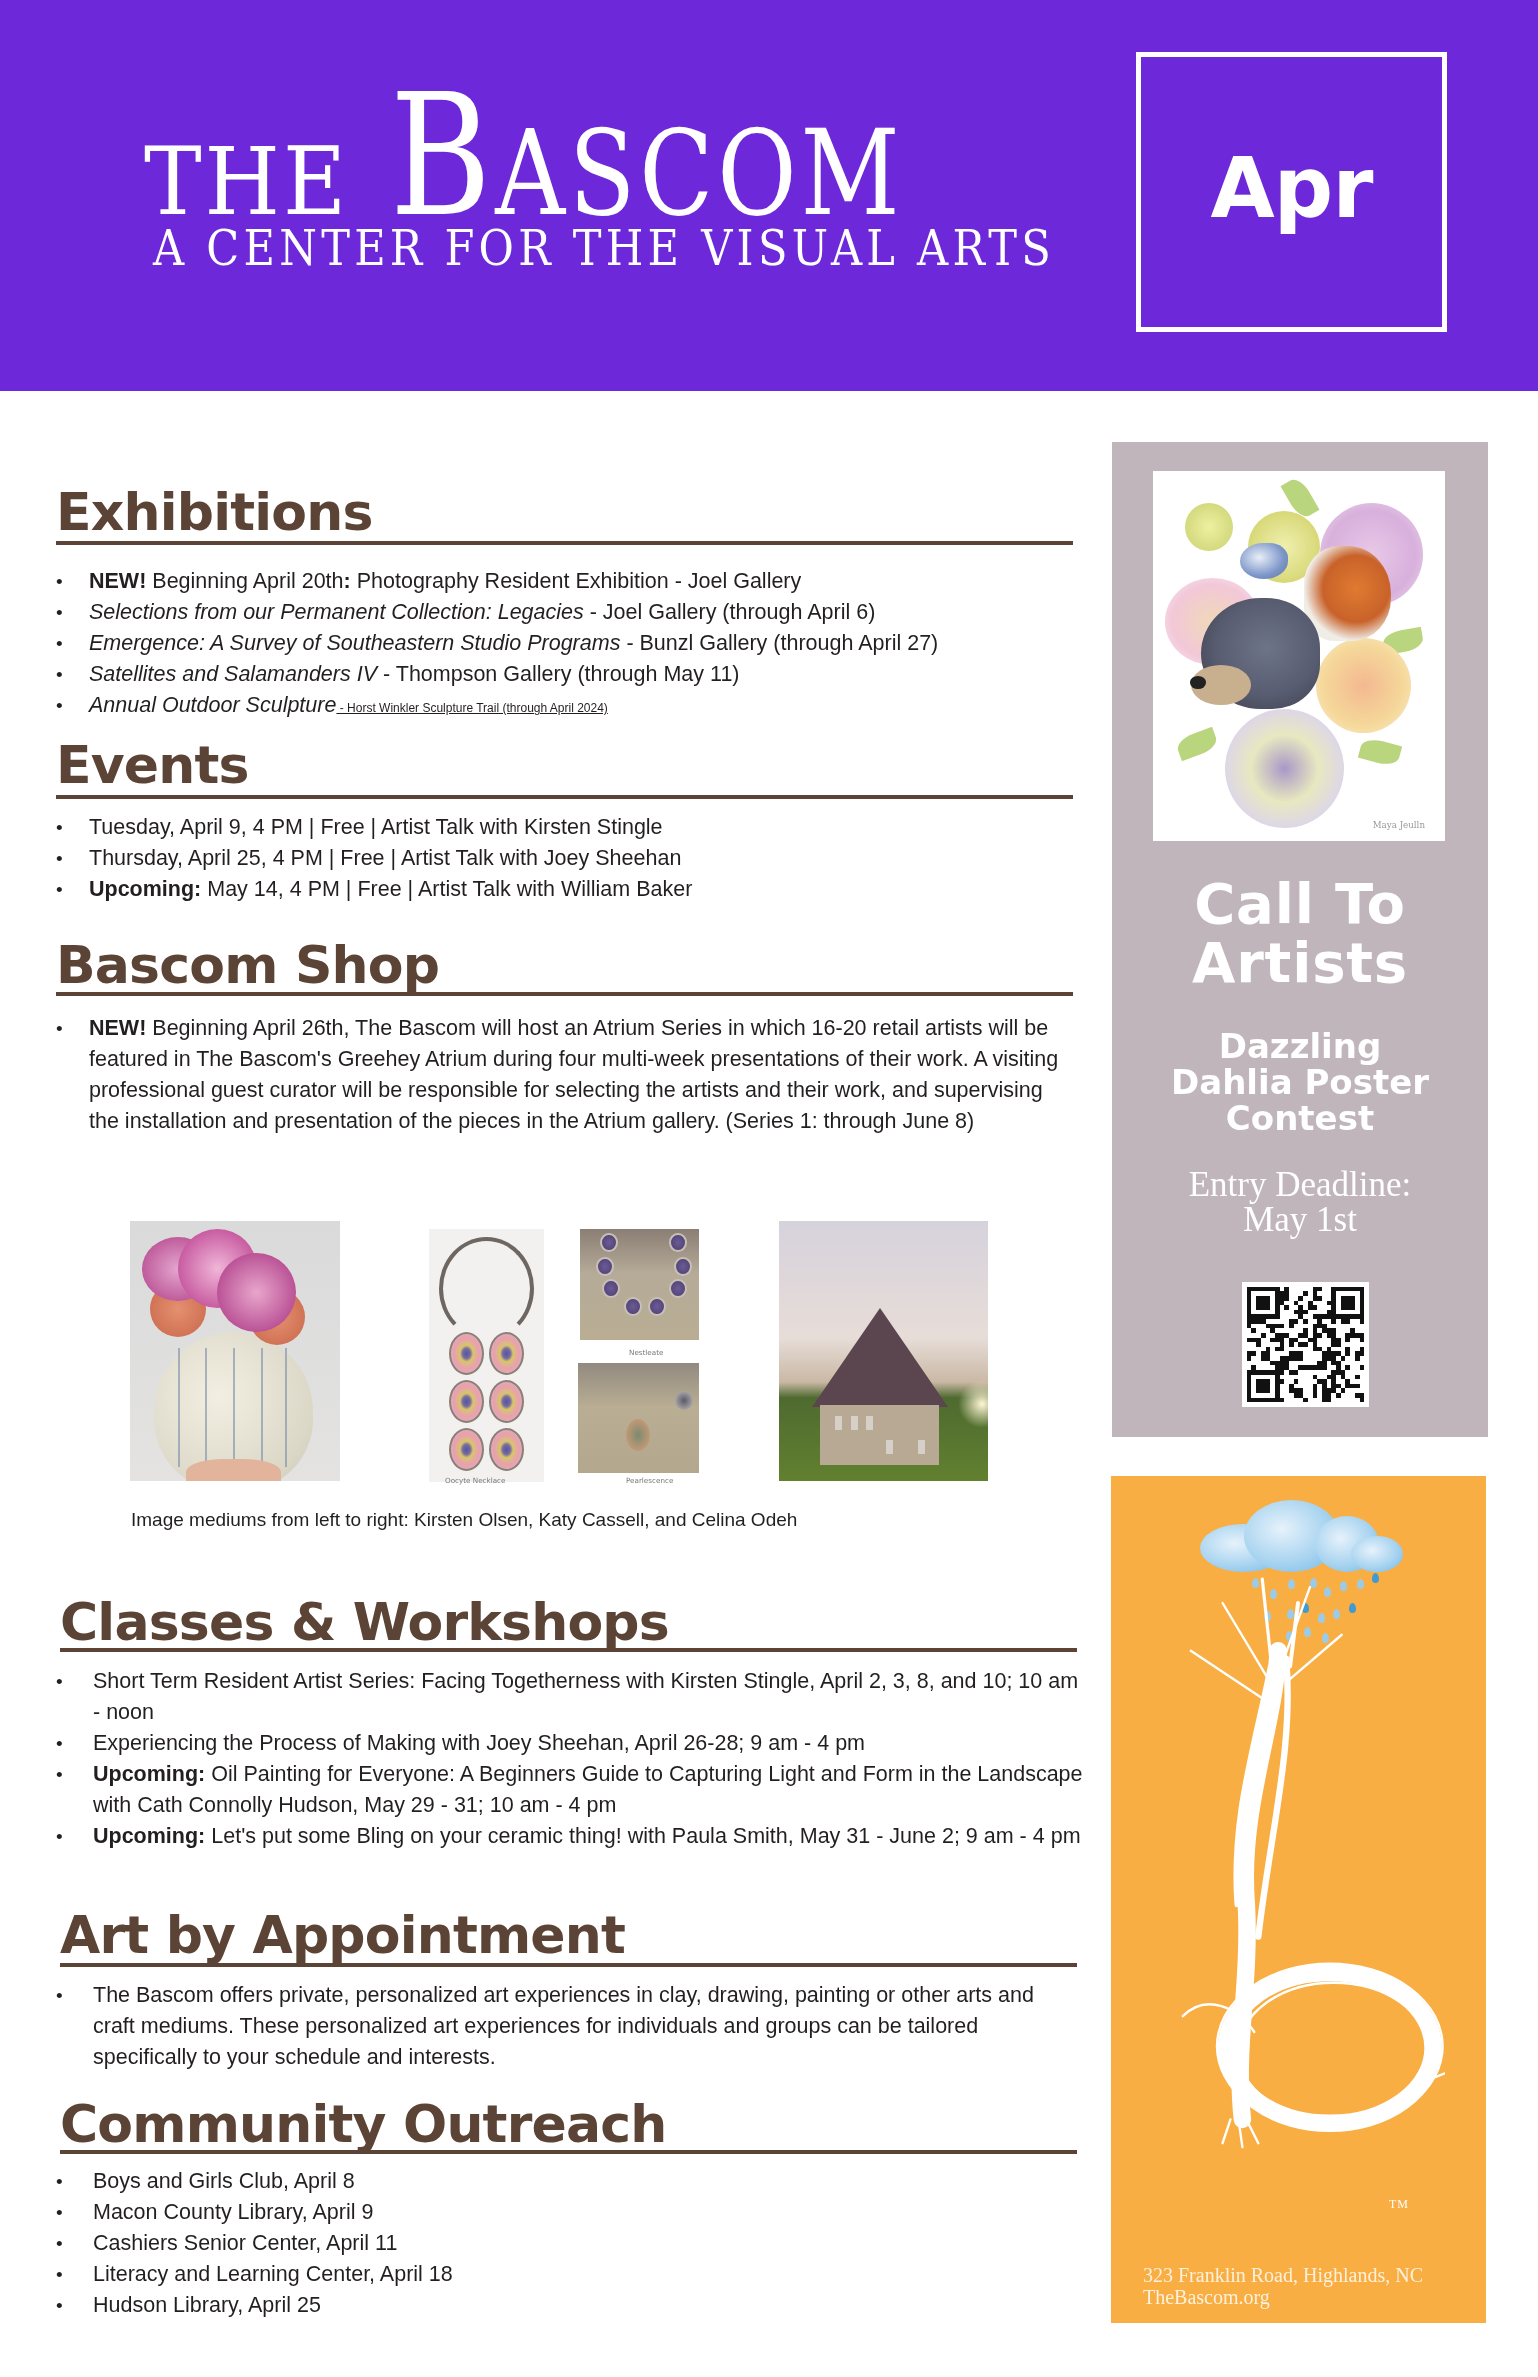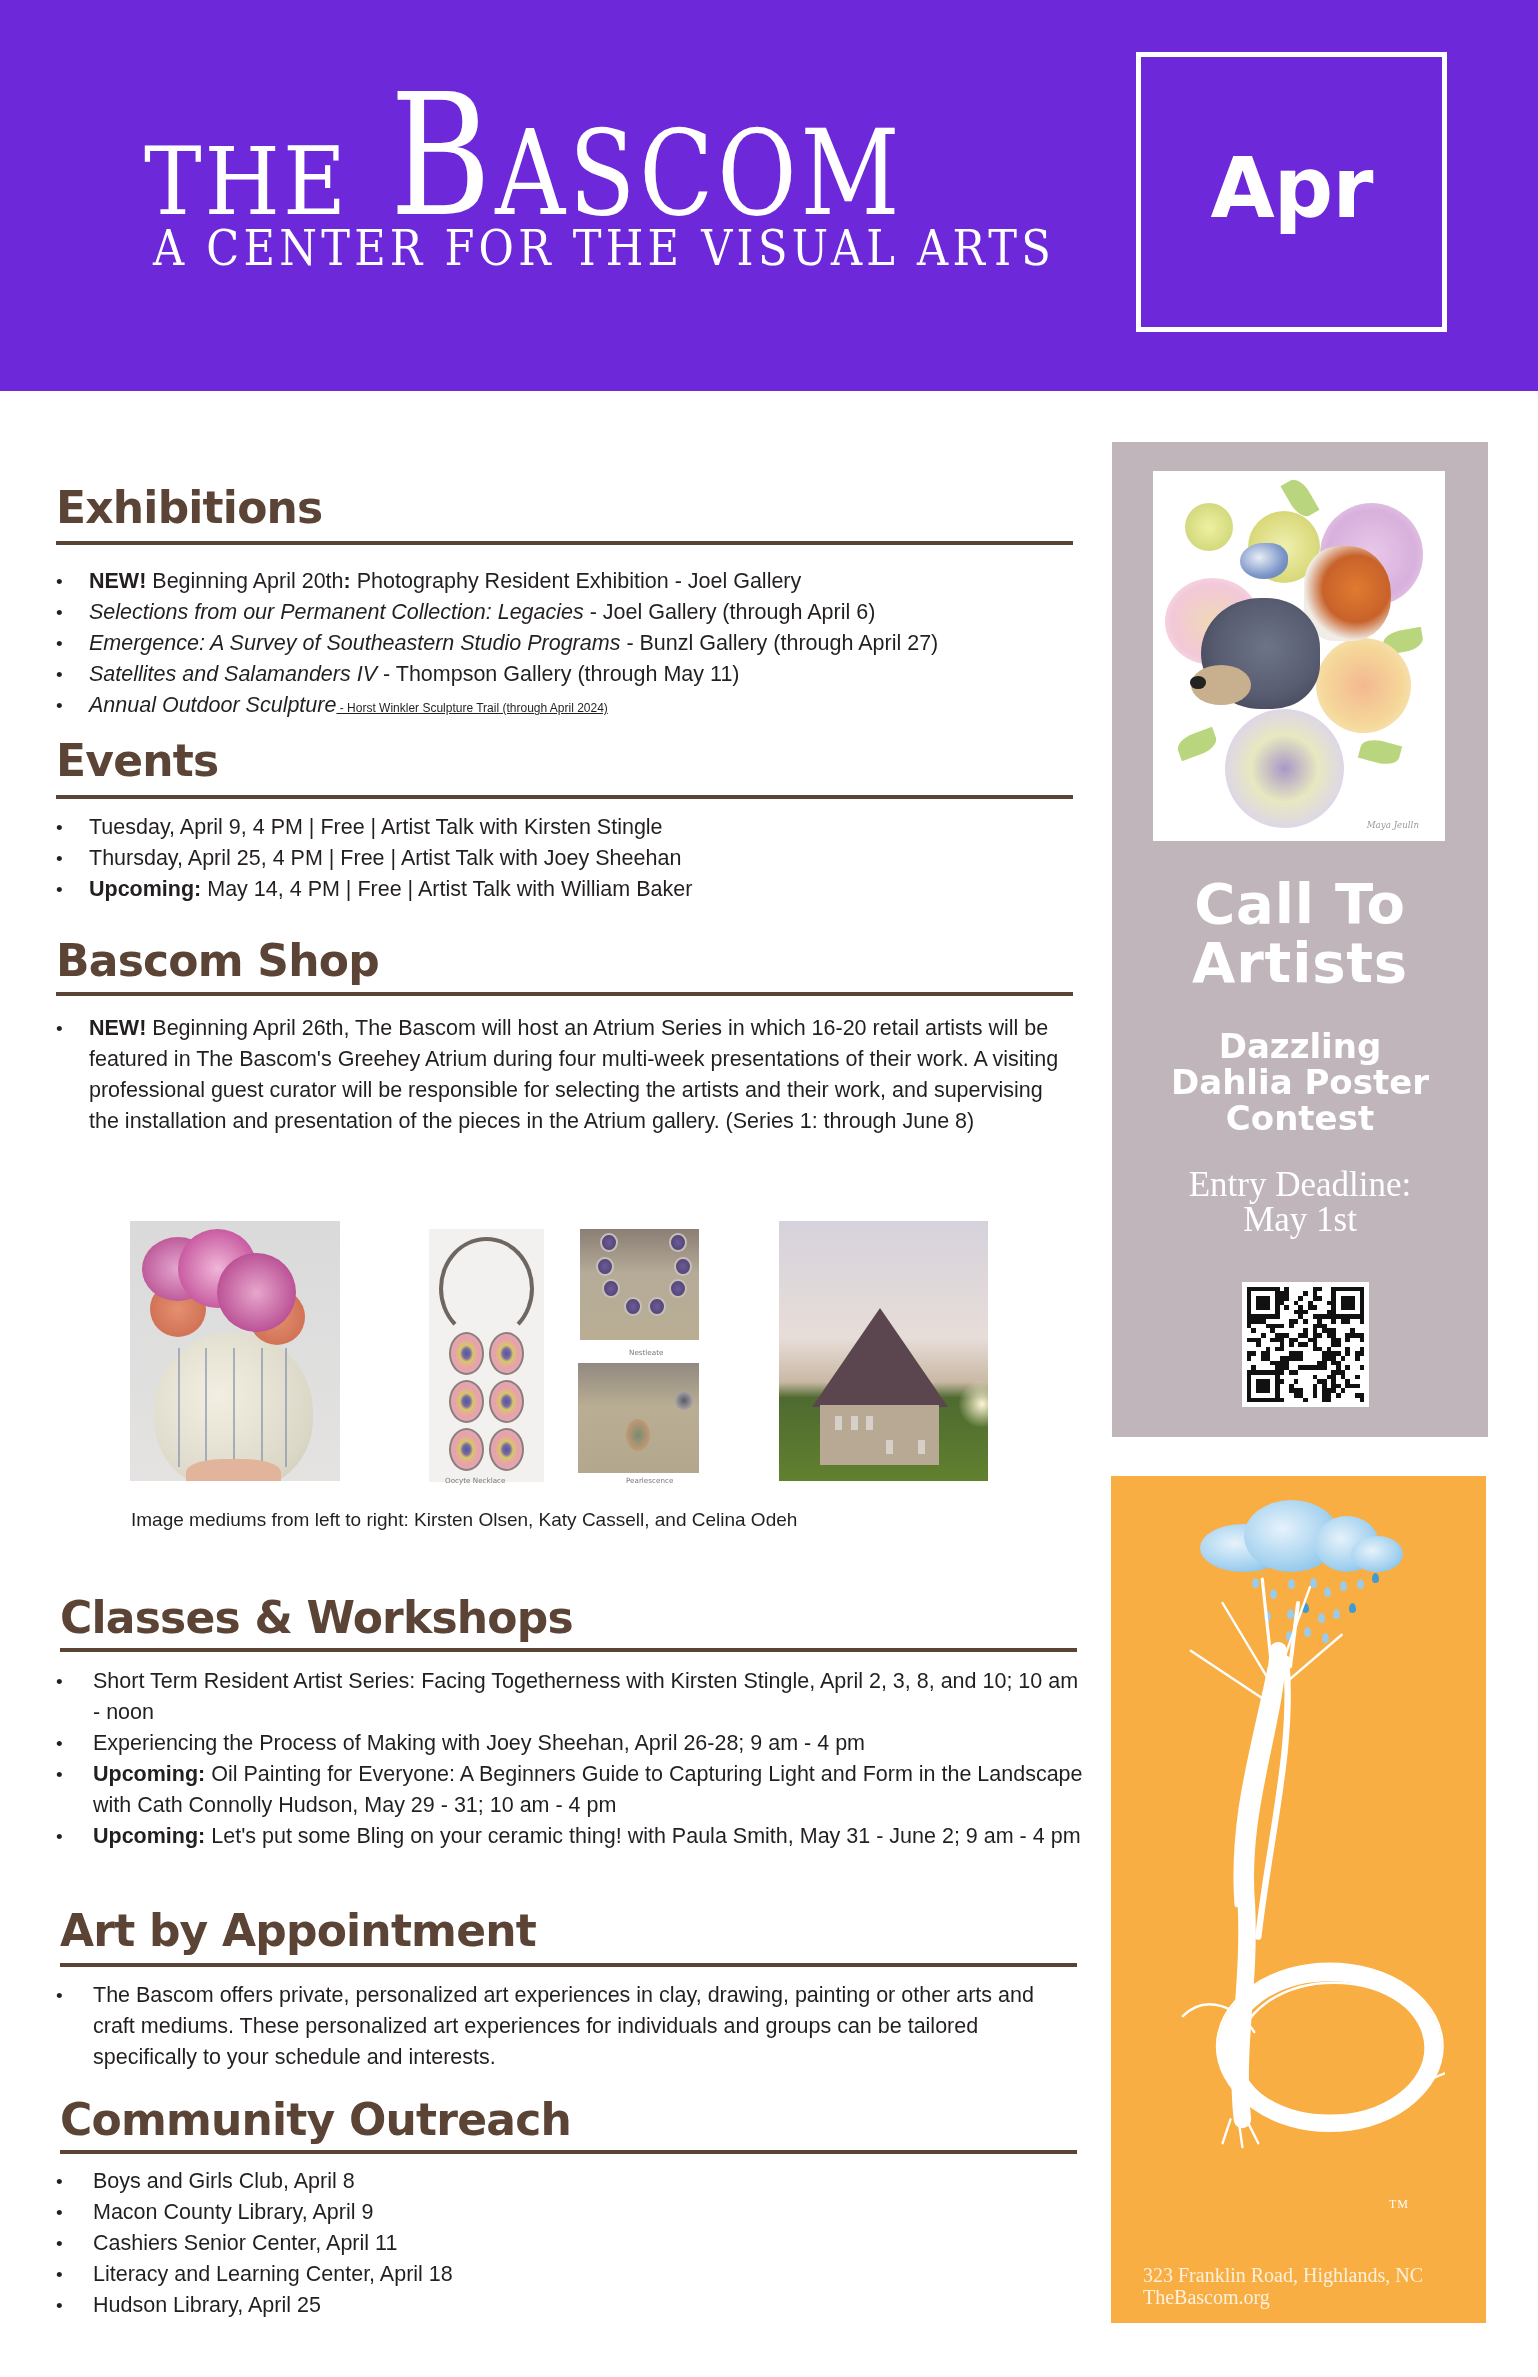--- a/index.html
+++ b/index.html
@@ -11,21 +11,21 @@
   .logo { position: absolute; left: 135px; top: 72px; width: 890px; color: #ffffff; font-family: "DejaVu Serif", "Liberation Serif", serif; }
   .logo-line1 { position: absolute; left: 0; top: 0; white-space: nowrap; font-weight: normal; }
   .logo-the { font-size: 94px; letter-spacing: 3.2px; transform: scaleX(0.92); display: inline-block; vertical-align: baseline; }
   .logo-bascom { font-size: 168px; letter-spacing: 4.8px; display: inline-block; margin-left: 32px; transform: scaleX(0.82); transform-origin: left bottom; vertical-align: baseline; line-height: 1; }
   .logo-tag { position: absolute; left: 17.5px; top: 148px; font-size: 49px; letter-spacing: 4.8px; white-space: nowrap; transform: scaleX(0.88); transform-origin: left top; }
   .month-box { position: absolute; left: 1136px; top: 52px; width: 311px; height: 280px; border: 5.6px solid #ffffff; display: flex; align-items: center; justify-content: center; }
   .month-text { color: #ffffff; font-family: "DejaVu Sans", sans-serif; font-weight: bold; font-size: 83px; letter-spacing: -0.8px; margin-bottom: 6.4px; }
 
   
   .main { position: absolute; left: 0; top: 0; width: 1097px; }
-  .section-title { position: absolute; left: 56px; color: #5b4435; font-family: "DejaVu Sans", sans-serif; font-weight: bold; font-size: 44px; letter-spacing: -0.8px; line-height: 1; white-space: nowrap; }
+  .section-title { position: absolute; left: 56px; color: #5b4435; font-family: "DejaVu Sans", sans-serif; font-weight: bold; font-size: 52px; letter-spacing: -0.8px; line-height: 1; white-space: nowrap; }
   .rule { position: absolute; left: 56px; width: 1017px; height: 4px; background: #5b4435; }
   .list { position: absolute; left: 56px; width: 1025px; list-style: none; font-family: "Liberation Sans", sans-serif; font-size: 21.5px; line-height: 31px; color: #231f20; }
   .list li { position: relative; padding-left: 33px; }
   .list li::before { content: "\2022"; position: absolute; left: 0; top: 0; font-size: 19px; }
   .list.wide-bullet li { padding-left: 37px; }
   .list .b { font-weight: bold; }
   .list .i { font-style: italic; }
 
   
   .img { position: absolute; overflow: hidden; }
@@ -60,21 +60,21 @@
   .poster { position: absolute; left: 41px; top: 29px; width: 292px; height: 370px; background: #ffffff; overflow: hidden; }
   .petal-flower { position: absolute; border-radius: 50%; }
   .fox { position: absolute; left: 151px; top: 75px; width: 87px; height: 95px; border-radius: 40% 50% 45% 35%;
     background: radial-gradient(ellipse at 60% 45%, #e07a30 0%, #c8622a 45%, #f0ece6 70%); }
   .bear { position: absolute; left: 48px; top: 127px; width: 119px; height: 111px; border-radius: 50% 45% 40% 50%;
     background: radial-gradient(ellipse at 55% 45%, #6e7488 0%, #575c70 55%, #48495a 80%); }
   .bear-snout { position: absolute; left: 38px; top: 194px; width: 60px; height: 40px; border-radius: 50%; background: #c8b08e; }
   .bear-nose { position: absolute; left: 37px; top: 205px; width: 16px; height: 12.7px; border-radius: 50%; background: #222; }
   .bird { position: absolute; left: 87px; top: 72px; width: 48px; height: 36px; border-radius: 50% 40% 50% 50%; background: radial-gradient(ellipse at 40% 40%, #e8eef8 0%, #7d96c8 60%, #5b74a8 100%); }
   .leaf { position: absolute; width: 40px; height: 22px; border-radius: 50% 0 50% 0; background: #b9d67e; }
-  .signature { position: absolute; right: 26px; bottom: 11px; font-family: "DejaVu Serif", serif; font-style: italic; font-size: 8.7px; color: #9a9a9a; }
+  .signature { position: absolute; right: 20px; bottom: 11px; font-family: "DejaVu Serif", serif; font-size: 8.7px; color: #9a9a9a; }
 
   .call-title { position: absolute; left: 0; top: 432px; width: 376px; text-align: center; color: #ffffff; font-family: "DejaVu Sans", sans-serif; font-weight: bold; font-size: 56px; line-height: 59px; letter-spacing: 0.8px; }
   .call-sub { position: absolute; left: 0; top: 586px; width: 376px; text-align: center; color: #ffffff; font-family: "DejaVu Sans", sans-serif; font-weight: bold; font-size: 34px; line-height: 36px; }
   .call-deadline { position: absolute; left: 0; top: 725px; width: 376px; text-align: center; color: #ffffff; font-family: "Liberation Serif", "DejaVu Serif", serif; font-size: 35px; line-height: 35px; }
   .qr { position: absolute; left: 130px; top: 840px; width: 127px; height: 125px; background: #ffffff; padding: 4.8px; }
   .qr-grid { width: 100%; height: 100%; display: grid; grid-template-columns: repeat(25, 1fr); grid-template-rows: repeat(25, 1fr); }
   .qr-grid span { display: block; }
   .qr-grid span.on { background: #111; }
 
   .logo-panel { position: absolute; left: 1111px; top: 1476px; width: 375px; height: 847px; background: #f9ae43; overflow: hidden; }

